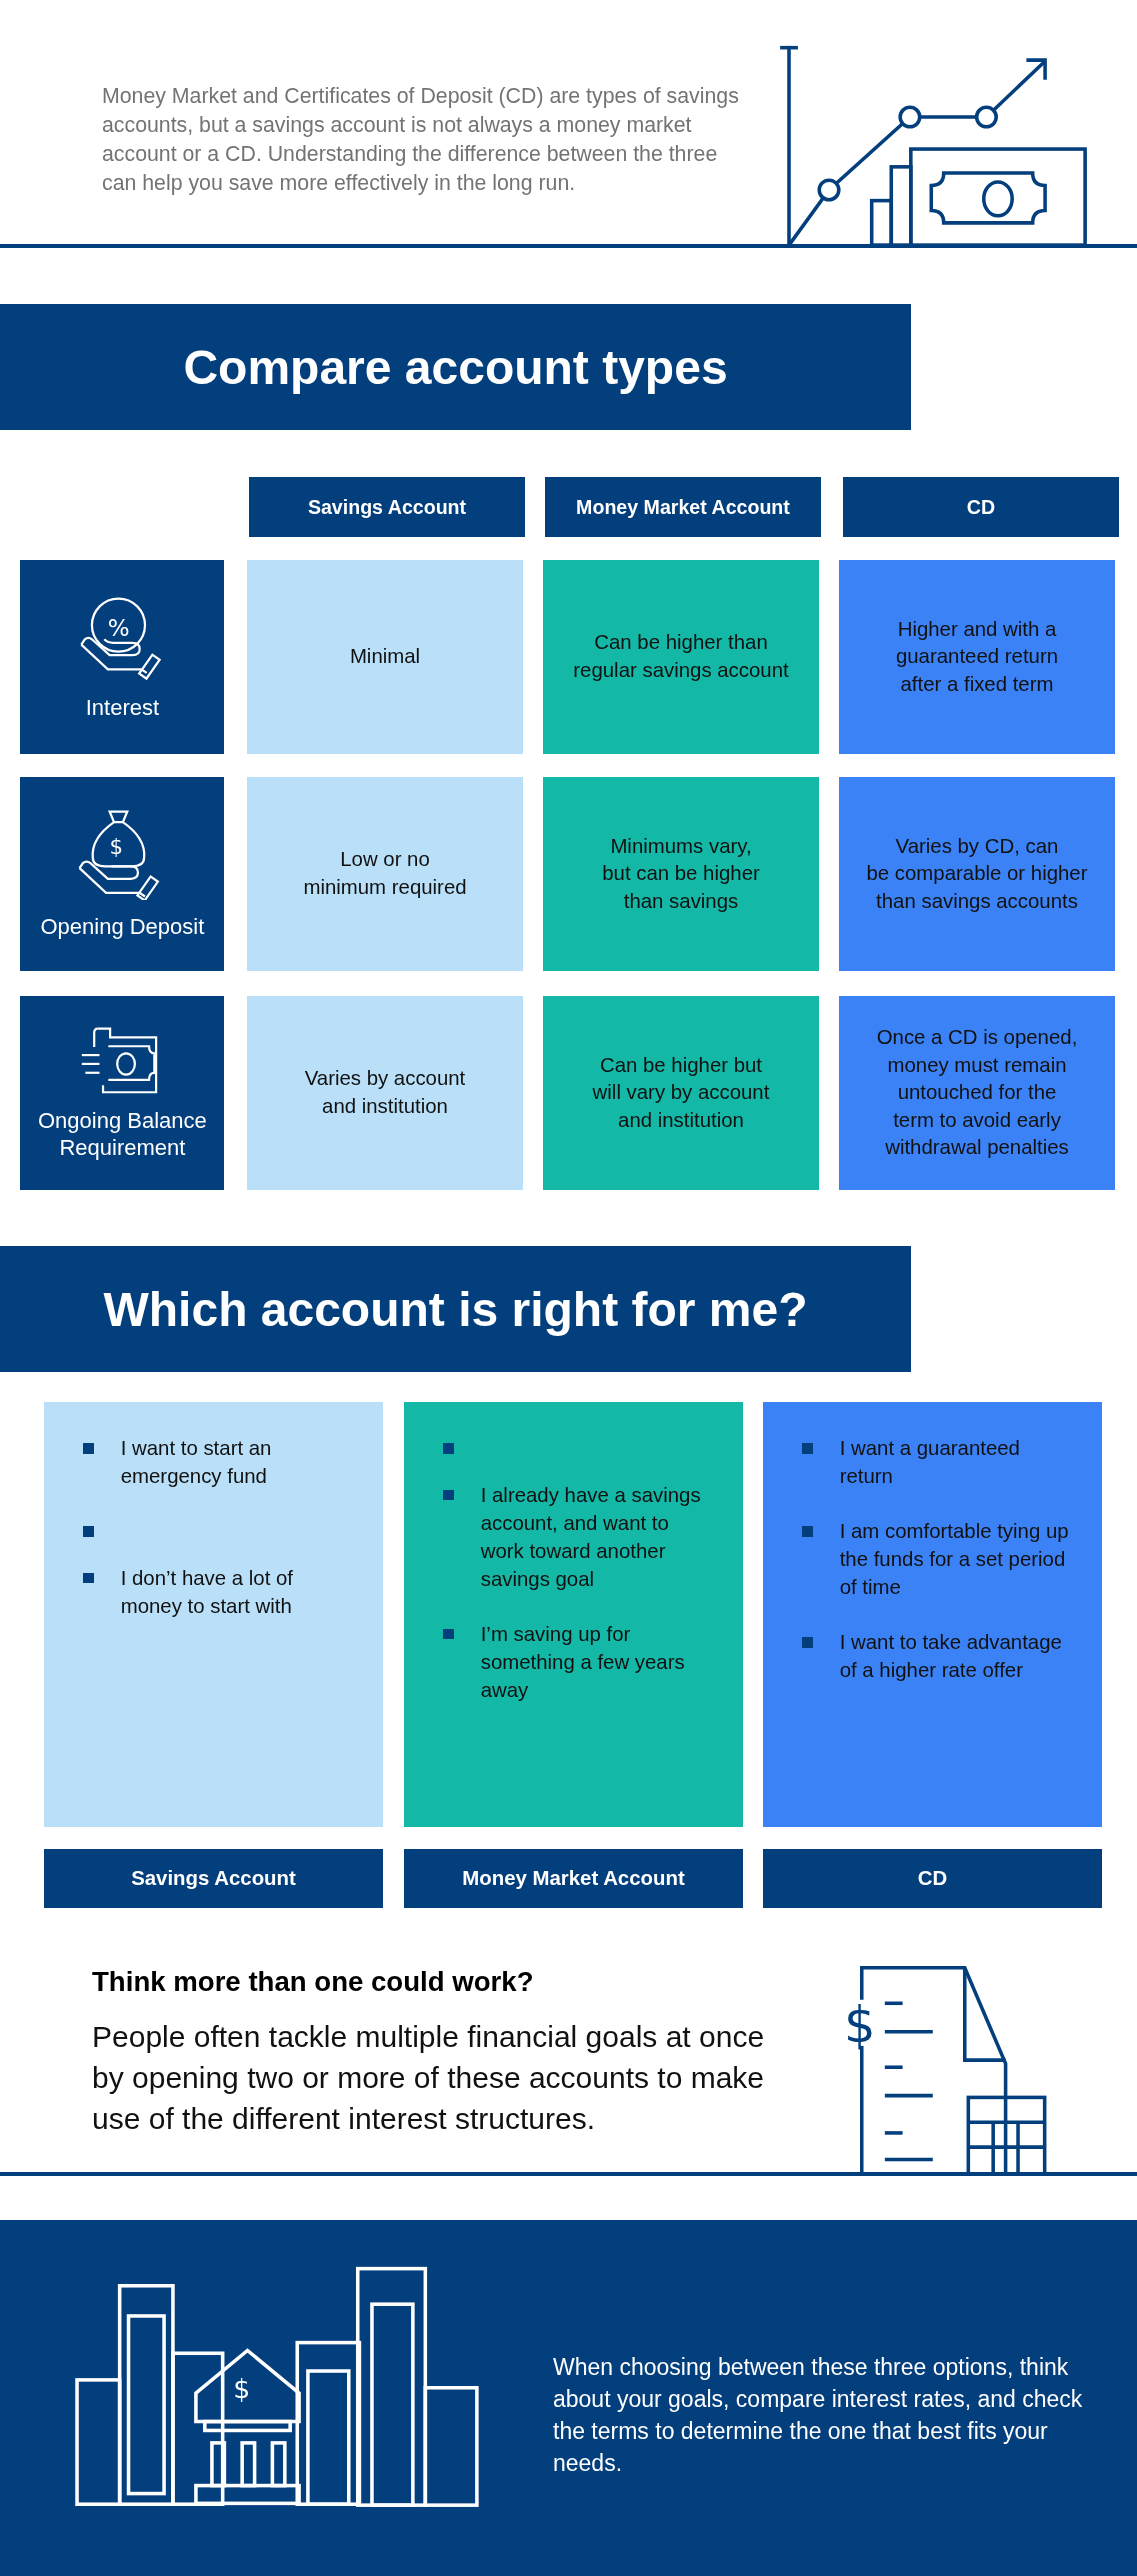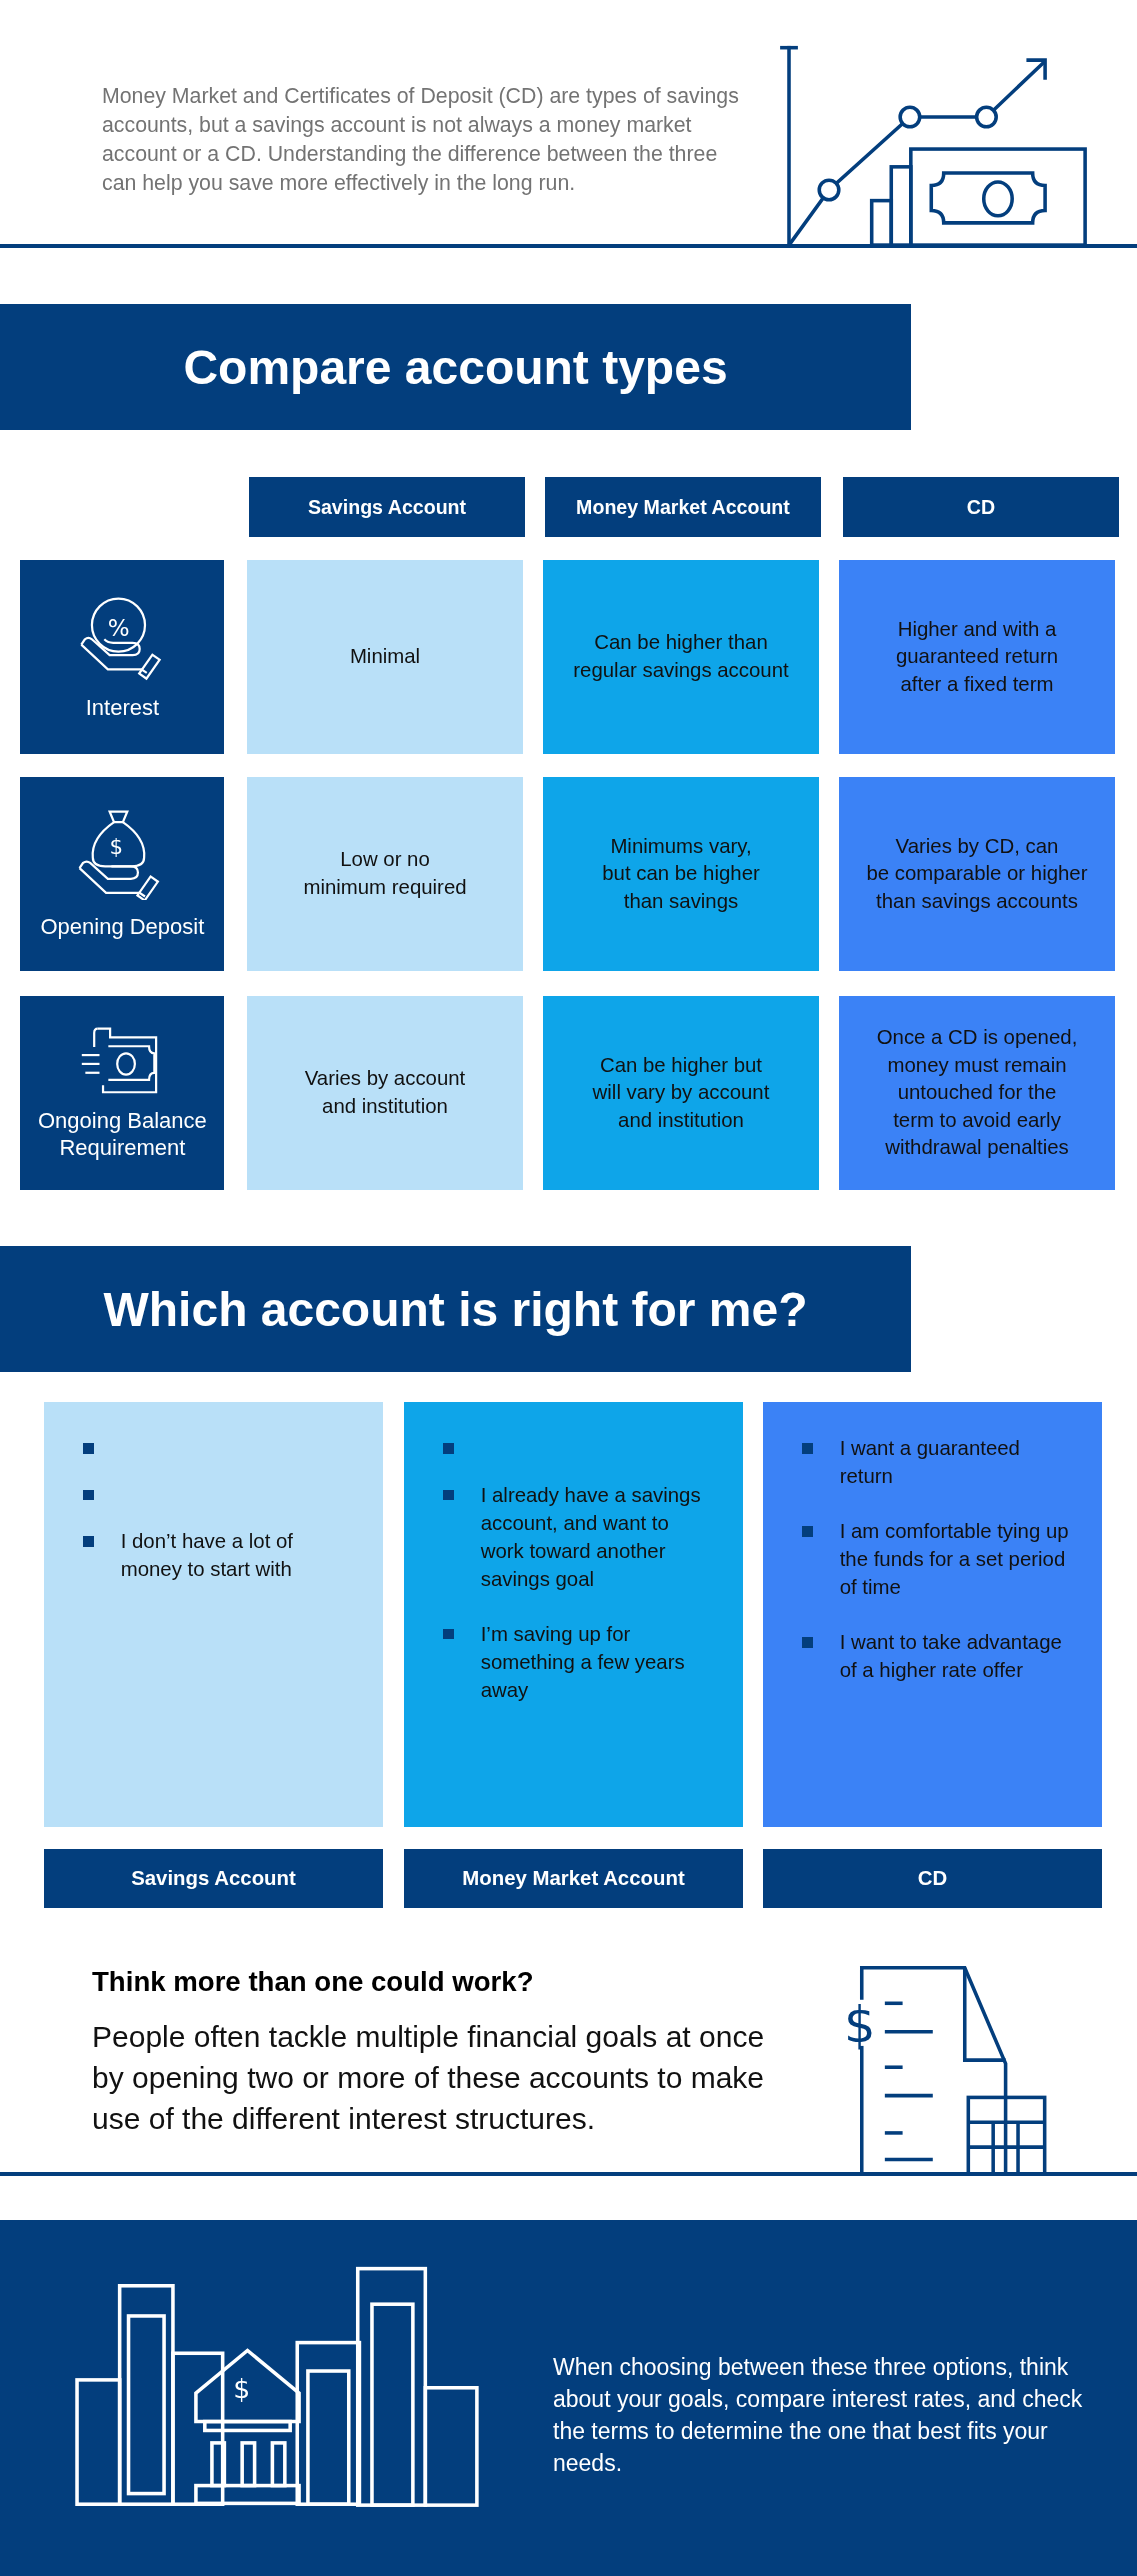--- a/index.html
+++ b/index.html
@@ -7,21 +7,21 @@
   body{position:relative;font-family:"Liberation Sans","DejaVu Sans",sans-serif;color:#111}
   .abs{position:absolute}
   .navy{background:#033e7d}
   .intro{left:102px;top:82px;width:640px;font-size:21.3px;line-height:29px;color:#737373}
   .hr{height:3.6px;background:#033e7d;left:0;width:1138px}
   .banner{left:0;width:911px;height:126px;display:flex;align-items:center;justify-content:center;color:#fff;font-weight:bold;font-size:48px}
   .colhead{height:60px;display:flex;align-items:center;justify-content:center;color:#fff;font-weight:bold;font-size:19.6px}
   .rowlabel{width:204px;height:194px;color:#fff;display:flex;flex-direction:column;align-items:center;justify-content:center;text-align:center}
   .rowlabel .lbl{font-weight:normal;font-size:22px;line-height:27px;margin-top:12.4px}
   .cell{width:276px;height:194px;display:flex;align-items:center;justify-content:center;text-align:center;font-size:20.4px;line-height:27.6px;padding:0 21.3px;white-space:pre-line}
-  .blue{background:#b9e0f8}.yellow{background:#0ea5e9}.coral{background:#3b82f6}
+  .blue{background:#b9e0f8}.yellow{background:#14b8a6}.coral{background:#3b82f6}
   .box{width:339px;height:425px;padding:32px 27px 0 39px}
   .bullet{display:flex;margin-bottom:27px;font-size:20.4px;line-height:28px}
   .sq{width:10.7px;height:10.7px;background:#033e7d;margin-top:9px;margin-right:27px;flex:none}
   .boxlabel{width:339px;height:59px;display:flex;align-items:center;justify-content:center;color:#fff;font-size:20.4px;font-weight:bold}
   .think-title{left:92px;top:1966px;font-size:27.6px;font-weight:bold;color:#000000}
   .think-body{left:92px;top:2016px;width:693px;font-size:30px;line-height:41px;color:#111}
   .outro{left:553px;top:2351px;width:533px;font-size:23px;line-height:32px;color:#fff}
 </style>
 </head>
 <body>
@@ -111,20 +111,21 @@
 term to avoid early
 withdrawal penalties</div>
 
 <div class="abs banner navy" style="top:1246px">
   <span>Which account is right for me?</span>
 </div>
 
 <div class="abs box blue" style="left:44px;top:1402px">
   <div class="bullet">
       <span class="sq"></span>
+      <span>I want to start an emergency fund</span>
     </div>
   <div class="bullet">
       <span class="sq"></span>
     </div>
   <div class="bullet">
       <span class="sq"></span>
       <span>I don’t have a lot of money to start with</span>
     </div>
 </div>
 <div class="abs box yellow" style="left:404px;top:1402px">

